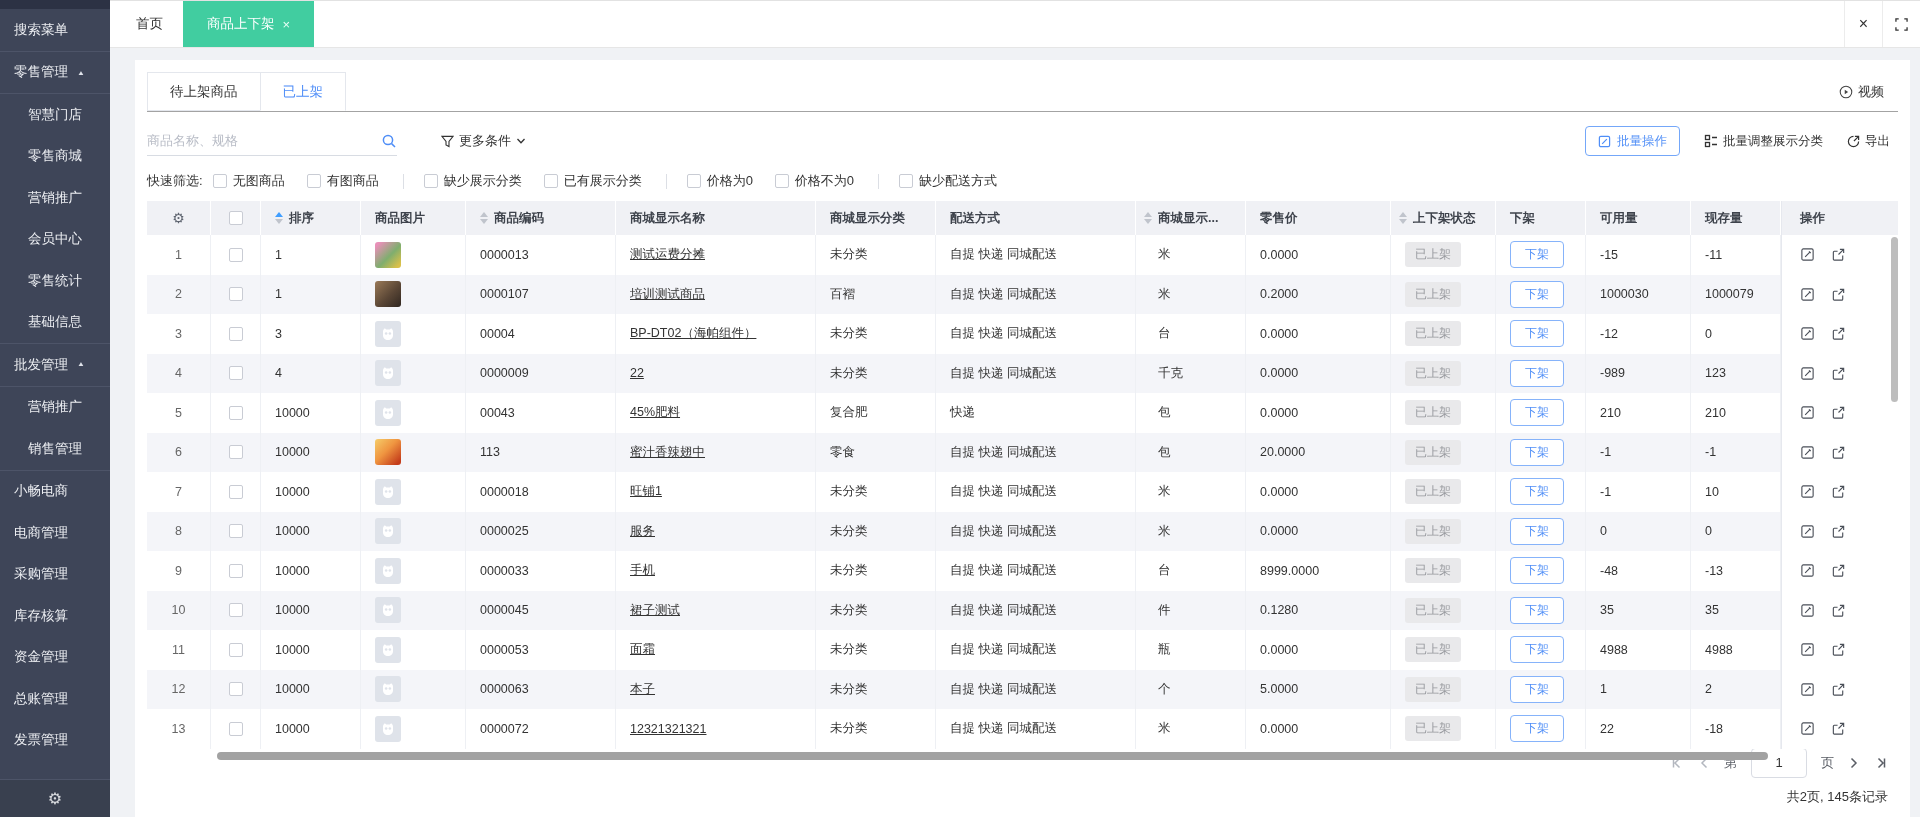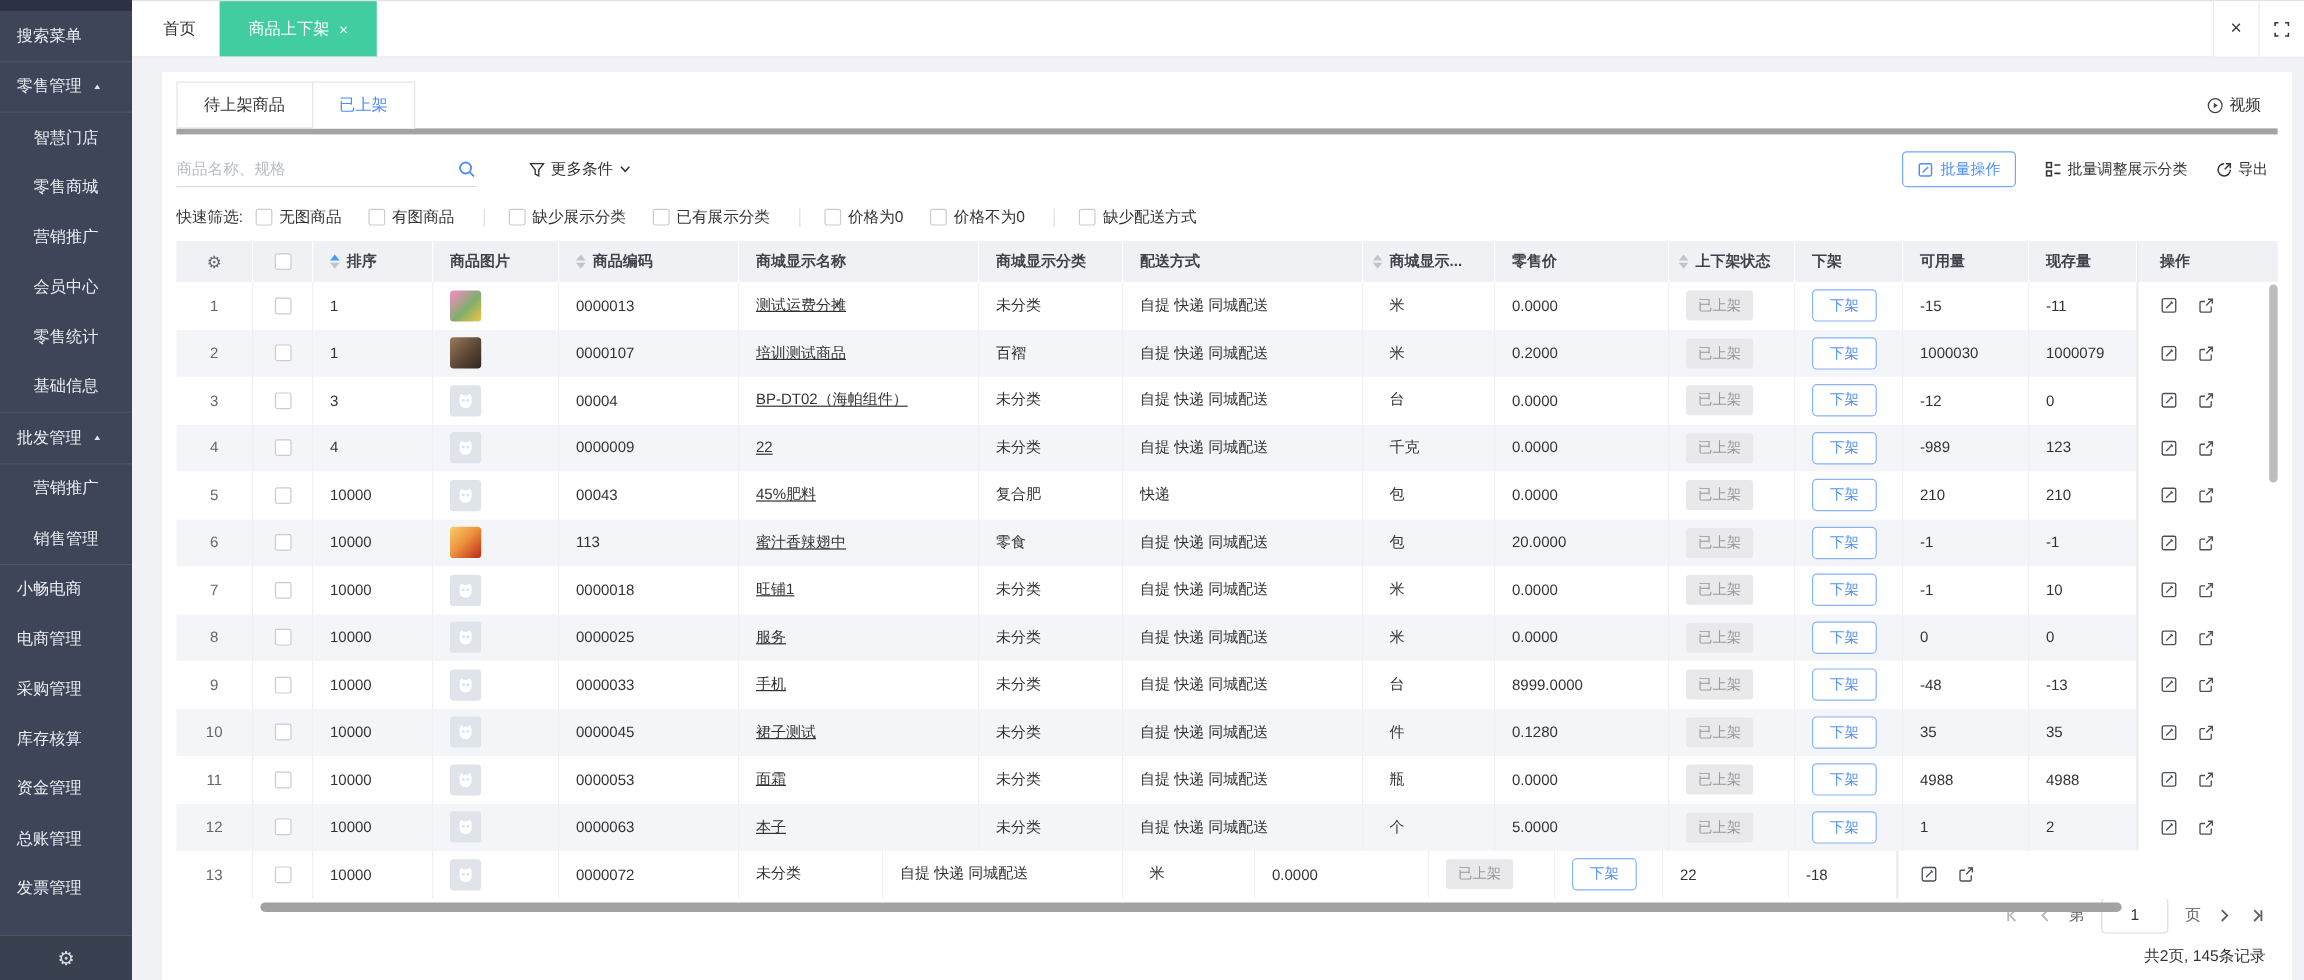--- a/index.html
+++ b/index.html
@@ -29,21 +29,21 @@
     background:#41cda0; color:#fff; font-size:13.5px; cursor:pointer; }
   .tab-close { font-size:13px; color:#eafff7; cursor:pointer; }
   .win-ctrls { margin-left:auto; display:flex; align-items:stretch; }
   .win-btn { width:38px; display:flex; align-items:center; justify-content:center;
     border-left:1px solid #ececec; color:#333; cursor:pointer; font-size:16px; background:#fff; }
 
   
   .panel { position:absolute; left:135px; top:60px; width:1775px; height:757px;
     background:#fff; padding:0 12px; }
 
-  .ptabs-row { margin-top:13px; height:39px; border-bottom:5px solid #a3a3a3;
+  .ptabs-row { margin-top:13px; height:39px; border-bottom:1px solid #a3a3a3;
     display:flex; align-items:flex-end; position:relative; }
   .ptab { height:39px; line-height:37px; padding:0 22px; font-size:13.5px; color:#333;
     border:1px solid #e4e7ed; background:#fff; cursor:pointer; }
   .ptab + .ptab { margin-left:-1px; }
   .ptab.active { color:#4c8cf8; border-bottom-color:#fff; }
   .video-link { position:absolute; right:14px; bottom:10px; display:flex; align-items:center;
     gap:5px; font-size:13px; color:#333; cursor:pointer; }
 
   .toolbar-row { margin-top:13px; height:32px; display:flex; align-items:center; position:relative; }
   .search-wrap { width:250px; border-bottom:1px solid #d8dce3; height:30px;
@@ -966,20 +966,23 @@
       <div class="td c4">
         <span class="thumb">
           <svg viewBox="0 0 24 24">
             <path fill="#ffffff" d="M4.5 8.5c0-2.2 1-4.2 2.8-5.3l2 2.1h5.4l2-2.1c1.8 1.1 2.8 3.1 2.8 5.3v5.2c0 4.2-3.2 7.3-7.5 7.3s-7.5-3.1-7.5-7.3z"></path>
             <circle cx="9.2" cy="11.3" r="1.9" fill="#dfe3ea"></circle>
                 <circle cx="14.8" cy="11.3" r="1.9" fill="#dfe3ea"></circle>
           </svg>
         </span>
       </div>
       <div class="td c5">0000072</div>
+      <div class="td c6">
+            <span class="name-link">12321321321</span>
+          </div>
       <div class="td c7">未分类</div>
       <div class="td c8">自提 快递 同城配送</div>
       <div class="td c9">米</div>
       <div class="td c10">0.0000</div>
       <div class="td c11">
             <span class="badge">已上架</span>
           </div>
       <div class="td c12">
             <button class="btn-down">下架</button>
           </div>

